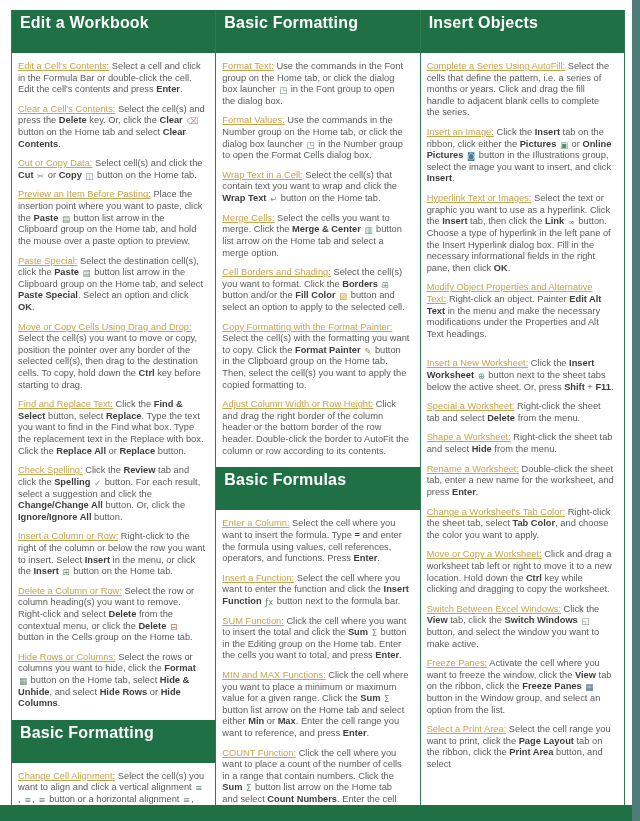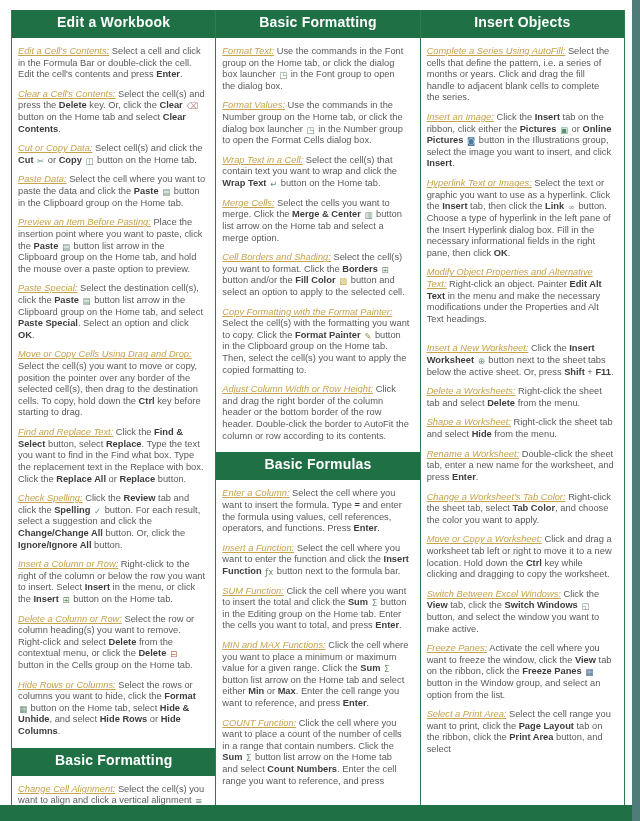--- a/index.html
+++ b/index.html
@@ -12,49 +12,47 @@
   .bottom-bar{position:absolute;left:0;right:8px;bottom:0;height:16px;background:#1f7044;}
   .columns{
     position:absolute;left:11px;top:10px;right:15px;bottom:16px;
     display:grid;grid-template-columns:1fr 1fr 1fr;
     border-right:1px solid #2e7d4f;
   }
   .column{border-left:1px solid #2e7d4f;overflow:hidden;}
   .section + .section{margin-top:10px;}
   .section-header{
     background:#1f7044;color:#ffffff;
-    font-size:14px;font-weight:bold;letter-spacing:.2px;
-    padding:4px 8px 8px 8px;
-    text-align:center;
+    font-size:16px;font-weight:bold;letter-spacing:.2px;
+    padding:4px 8px 21px 8px;
   }
   .section-body{padding:8px 10px 0 6px;}
   p.para{
     margin:0 0 8px 0;
     font-size:9.3px;line-height:1.25;color:#5b5b5b;
   }
-  .link{color:#c7a34c;text-decoration:underline;cursor:pointer;font-style:italic;}
+  .link{color:#c7a34c;text-decoration:underline;cursor:pointer;}
   .bold{font-weight:bold;color:#3e3e3e;}
   .icon{
     display:inline-block;font-size:8.5px;line-height:1;
     color:#6f8f77;padding:0 1px;vertical-align:-1px;
     font-family:"DejaVu Sans", sans-serif;
   }
 </style>
 </head>
 <body>
 
 <div class="columns">
     <div class="column">
       <section class="section">
         <div class="section-header">Edit a Workbook</div>
         <div class="section-body">
           <p class="para"><span class="link">Edit a Cell's Contents:</span><span class="txt"> Select a cell and click in the Formula Bar or double-click the cell. Edit the cell's contents and press </span><span class="bold">Enter</span><span class="txt">.</span></p>
           <p class="para"><span class="link">Clear a Cell's Contents:</span><span class="txt"> Select the cell(s) and press the </span><span class="bold">Delete</span><span class="txt"> key. Or, click the </span><span class="bold">Clear</span><span class="txt"> </span><span class="icon" style="color: rgb(192, 138, 138);">⌫</span><span class="txt"> button on the Home tab and select </span><span class="bold">Clear Contents</span><span class="txt">.</span></p>
           <p class="para"><span class="link">Cut or Copy Data:</span><span class="txt"> Select cell(s) and click the </span><span class="bold">Cut</span><span class="txt"> </span><span class="icon">✂</span><span class="txt"> or </span><span class="bold">Copy</span><span class="txt"> </span><span class="icon">◫</span><span class="txt"> button on the Home tab.</span></p>
-          <p class="para"><span class="link">Paste Data:</span><span class="txt"> Select the cell where you want to paste the data and click the </span><span class="bold">Paste</span><span class="txt"> </span><span class="icon">▤</span><span class="txt"> button in the Clipboard group on the Home tab.</span></p>
           <p class="para"><span class="link">Preview an Item Before Pasting:</span><span class="txt"> Place the insertion point where you want to paste, click the </span><span class="bold">Paste</span><span class="txt"> </span><span class="icon">▤</span><span class="txt"> button list arrow in the Clipboard group on the Home tab, and hold the mouse over a paste option to preview.</span></p>
           <p class="para"><span class="link">Paste Special:</span><span class="txt"> Select the destination cell(s), click the </span><span class="bold">Paste</span><span class="txt"> </span><span class="icon">▤</span><span class="txt"> button list arrow in the Clipboard group on the Home tab, and select </span><span class="bold">Paste Special</span><span class="txt">. Select an option and click </span><span class="bold">OK</span><span class="txt">.</span></p>
           <p class="para"><span class="link">Move or Copy Cells Using Drag and Drop:</span><span class="txt"> Select the cell(s) you want to move or copy, position the pointer over any border of the selected cell(s), then drag to the destination cells. To copy, hold down the </span><span class="bold">Ctrl</span><span class="txt"> key before starting to drag.</span></p>
           <p class="para"><span class="link">Find and Replace Text:</span><span class="txt"> Click the </span><span class="bold">Find &amp; Select</span><span class="txt"> button, select </span><span class="bold">Replace</span><span class="txt">. Type the text you want to find in the Find what box. Type the replacement text in the Replace with box. Click the </span><span class="bold">Replace All</span><span class="txt"> or </span><span class="bold">Replace</span><span class="txt"> button.</span></p>
           <p class="para"><span class="link">Check Spelling:</span><span class="txt"> Click the </span><span class="bold">Review</span><span class="txt"> tab and click the </span><span class="bold">Spelling</span><span class="txt"> </span><span class="icon">✓</span><span class="txt"> button. For each result, select a suggestion and click the </span><span class="bold">Change/Change All</span><span class="txt"> button. Or, click the </span><span class="bold">Ignore/Ignore All</span><span class="txt"> button.</span></p>
           <p class="para"><span class="link">Insert a Column or Row:</span><span class="txt"> Right-click to the right of the column or below the row you want to insert. Select </span><span class="bold">Insert</span><span class="txt"> in the menu, or click the </span><span class="bold">Insert</span><span class="txt"> </span><span class="icon" style="color: rgb(91, 138, 91);">⊞</span><span class="txt"> button on the Home tab.</span></p>
           <p class="para"><span class="link">Delete a Column or Row:</span><span class="txt"> Select the row or column heading(s) you want to remove. Right-click and select </span><span class="bold">Delete</span><span class="txt"> from the contextual menu, or click the </span><span class="bold">Delete</span><span class="txt"> </span><span class="icon" style="color: rgb(181, 101, 79);">⊟</span><span class="txt"> button in the Cells group on the Home tab.</span></p>
           <p class="para"><span class="link">Hide Rows or Columns:</span><span class="txt"> Select the rows or columns you want to hide, click the </span><span class="bold">Format</span><span class="txt"> </span><span class="icon">▦</span><span class="txt"> button on the Home tab, select </span><span class="bold">Hide &amp; Unhide</span><span class="txt">, and select </span><span class="bold">Hide Rows</span><span class="txt"> or </span><span class="bold">Hide Columns</span><span class="txt">.</span></p>
         </div>
       </section>
@@ -95,21 +93,21 @@
         <div class="section-body">
           <p class="para"><span class="link">Complete a Series Using AutoFill:</span><span class="txt"> Select the cells that define the pattern, i.e. a series of months or years. Click and drag the fill handle to adjacent blank cells to complete the series.</span></p>
           <p class="para"><span class="link">Insert an Image:</span><span class="txt"> Click the </span><span class="bold">Insert</span><span class="txt"> tab on the ribbon, click either the </span><span class="bold">Pictures</span><span class="txt"> </span><span class="icon" style="color: rgb(88, 144, 107);">▣</span><span class="txt"> or </span><span class="bold">Online Pictures</span><span class="txt"> </span><span class="icon" style="color: rgb(74, 123, 160);">◙</span><span class="txt"> button in the Illustrations group, select the image you want to insert, and click </span><span class="bold">Insert</span><span class="txt">.</span></p>
           <p class="para"><span class="link">Hyperlink Text or Images:</span><span class="txt"> Select the text or graphic you want to use as a hyperlink. Click the </span><span class="bold">Insert</span><span class="txt"> tab, then click the </span><span class="bold">Link</span><span class="txt"> </span><span class="icon">∞</span><span class="txt"> button. Choose a type of hyperlink in the left pane of the Insert Hyperlink dialog box. Fill in the necessary informational fields in the right pane, then click </span><span class="bold">OK</span><span class="txt">.</span></p>
           <p class="para"><span class="link">Modify Object Properties and Alternative Text:</span><span class="txt"> Right-click an object. Painter </span><span class="bold">Edit Alt Text</span><span class="txt"> in the menu and make the necessary modifications under the Properties and Alt Text headings.</span></p>
         </div>
       </section>
       <section class="section">
         <div class="section-body">
           <p class="para"><span class="link">Insert a New Worksheet:</span><span class="txt"> Click the </span><span class="bold">Insert Worksheet</span><span class="txt"> </span><span class="icon">⊕</span><span class="txt"> button next to the sheet tabs below the active sheet. Or, press </span><span class="bold">Shift</span><span class="txt"> + </span><span class="bold">F11</span><span class="txt">.</span></p>
-          <p class="para"><span class="link">Delete a Worksheets:</span><span class="txt"> Right-click the sheet tab and select </span><span class="bold">Delete</span><span class="txt"> from the menu.</span></p>
+          <p class="para"><span class="link">Special a Worksheet:</span><span class="txt"> Right-click the sheet tab and select </span><span class="bold">Delete</span><span class="txt"> from the menu.</span></p>
           <p class="para"><span class="link">Shape a Worksheet:</span><span class="txt"> Right-click the sheet tab and select </span><span class="bold">Hide</span><span class="txt"> from the menu.</span></p>
           <p class="para"><span class="link">Rename a Worksheet:</span><span class="txt"> Double-click the sheet tab, enter a new name for the worksheet, and press </span><span class="bold">Enter</span><span class="txt">.</span></p>
           <p class="para"><span class="link">Change a Worksheet's Tab Color:</span><span class="txt"> Right-click the sheet tab, select </span><span class="bold">Tab Color</span><span class="txt">, and choose the color you want to apply.</span></p>
           <p class="para"><span class="link">Move or Copy a Worksheet:</span><span class="txt"> Click and drag a worksheet tab left or right to move it to a new location. Hold down the </span><span class="bold">Ctrl</span><span class="txt"> key while clicking and dragging to copy the worksheet.</span></p>
           <p class="para"><span class="link">Switch Between Excel Windows:</span><span class="txt"> Click the </span><span class="bold">View</span><span class="txt"> tab, click the </span><span class="bold">Switch Windows</span><span class="txt"> </span><span class="icon">◱</span><span class="txt"> button, and select the window you want to make active.</span></p>
           <p class="para"><span class="link">Freeze Panes:</span><span class="txt"> Activate the cell where you want to freeze the window, click the </span><span class="bold">View</span><span class="txt"> tab on the ribbon, click the </span><span class="bold">Freeze Panes</span><span class="txt"> </span><span class="icon" style="color: rgb(74, 107, 138);">▦</span><span class="txt"> button in the Window group, and select an option from the list.</span></p>
           <p class="para"><span class="link">Select a Print Area:</span><span class="txt"> Select the cell range you want to print, click the </span><span class="bold">Page Layout</span><span class="txt"> tab on the ribbon, click the </span><span class="bold">Print Area</span><span class="txt"> </span><span class="txt"> button, and select </span></p>
         </div>
       </section>
     </div>

